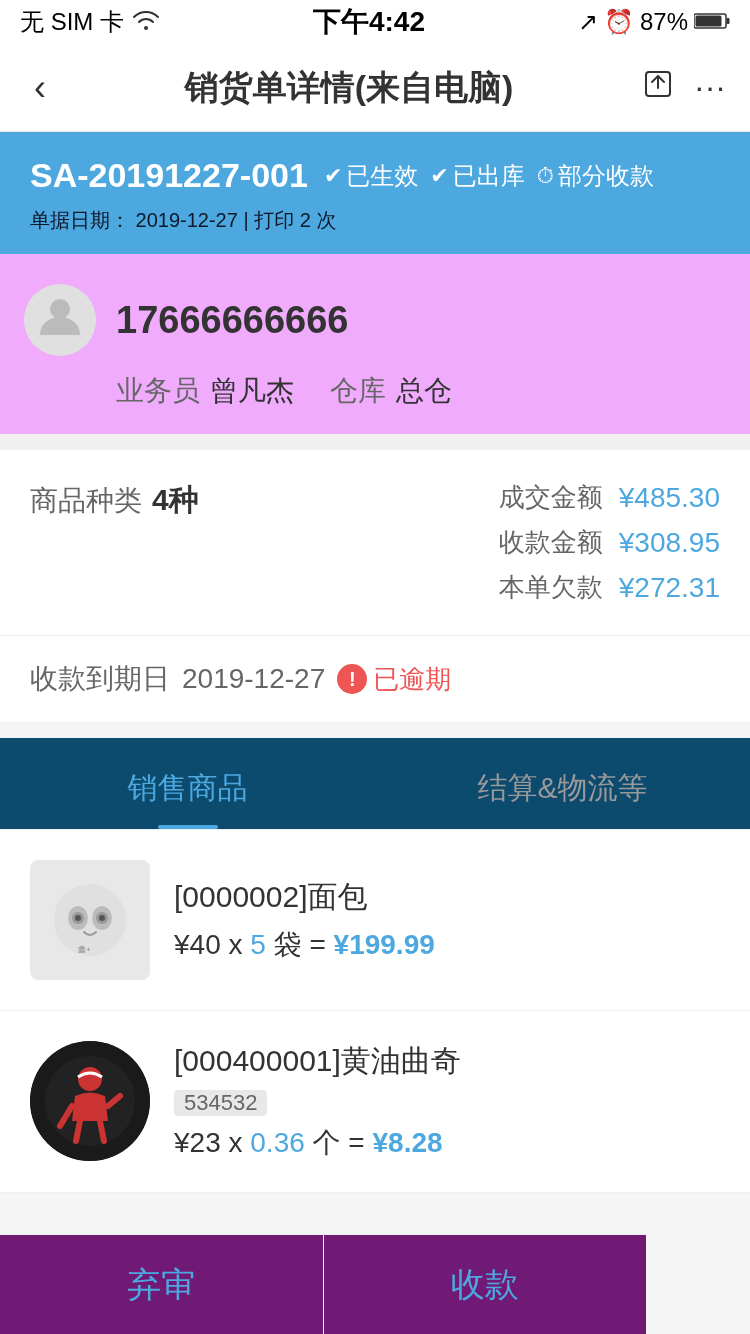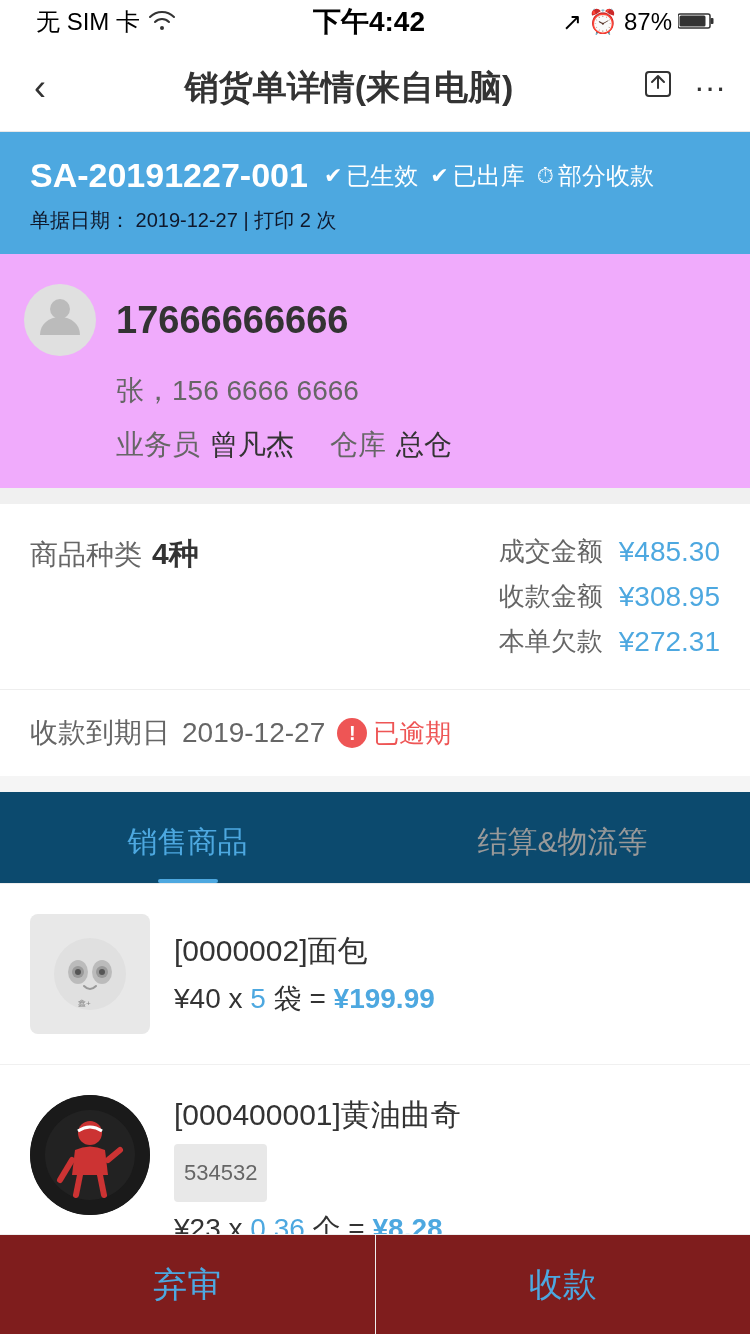--- a/index.html
+++ b/index.html
@@ -13,21 +13,21 @@
     }
 
     
     .status-bar {
       width: 750px;
       height: 44px;
       background: #fff;
       display: flex;
       align-items: center;
       justify-content: space-between;
-      padding: 0 36px;
+      padding: 0 20px;
       font-size: 24px;
       font-weight: 500;
     }
     .status-left { display: flex; align-items: center; gap: 8px; }
     .status-center { font-weight: 600; font-size: 28px; }
     .status-right { display: flex; align-items: center; gap: 6px; font-size: 24px; }
 
     
     .nav-bar {
       width: 750px;
@@ -303,44 +303,44 @@
     .product-name {
       font-size: 30px;
       color: #333;
       font-weight: 500;
     }
     .product-sku {
       display: inline-block;
       background: #e8e8e8;
       color: #666;
       font-size: 22px;
-      padding: 16px 10px;
+      padding: 0 10px;
       border-radius: 4px;
       width: fit-content;
     }
     .product-price-row {
       font-size: 28px;
       color: #333;
     }
     .highlight-num {
       color: #4da8e0;
     }
     .total-price {
       color: #4da8e0;
       font-weight: 600;
     }
 
     
     .bottom-bar {
       position: fixed;
       bottom: 0;
       left: 0;
-      width: 750px;
+      width: 646px;
       height: 100px;
-      background: #7f1d1d;
+      background: #701a75;
       border-top: 1px solid #eee;
       display: flex;
     }
     .bottom-btn {
       flex: 1;
       display: flex;
       align-items: center;
       justify-content: center;
       font-size: 34px;
       cursor: pointer;
@@ -429,21 +429,20 @@
     <div class="avatar">
       <span class="avatar-icon">
         <svg width="48" height="48" viewBox="0 0 48 48" fill="none">
           <circle cx="24" cy="18" r="10" fill="#bbb"></circle>
           <path d="M4 44c0-11 9-18 20-18s20 7 20 18" fill="#bbb"></path>
         </svg>
       </span>
     </div>
     <span class="customer-name">17666666666</span>
   </div>
-  <div class="customer-detail">张，156 6666 6666</div>
   <div class="customer-meta">
     <div class="meta-item">
       <span class="meta-label">业务员</span>
       <span class="meta-value">曾凡杰</span>
     </div>
     <div class="meta-item">
       <span class="meta-label">仓库</span>
       <span class="meta-value">总仓</span>
     </div>
   </div>

